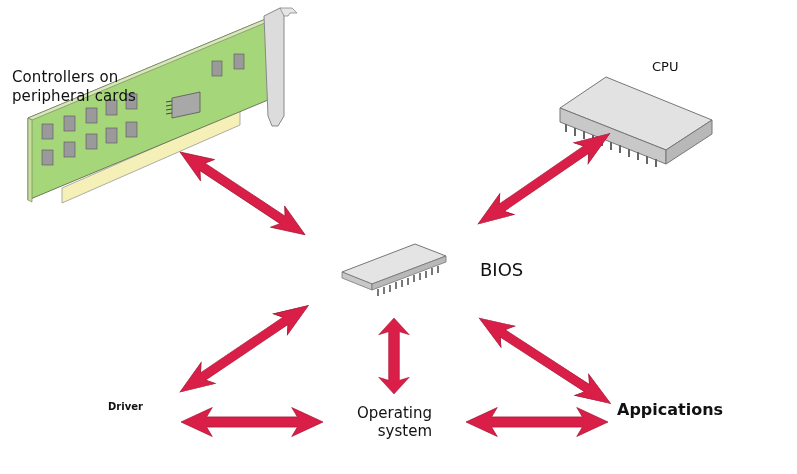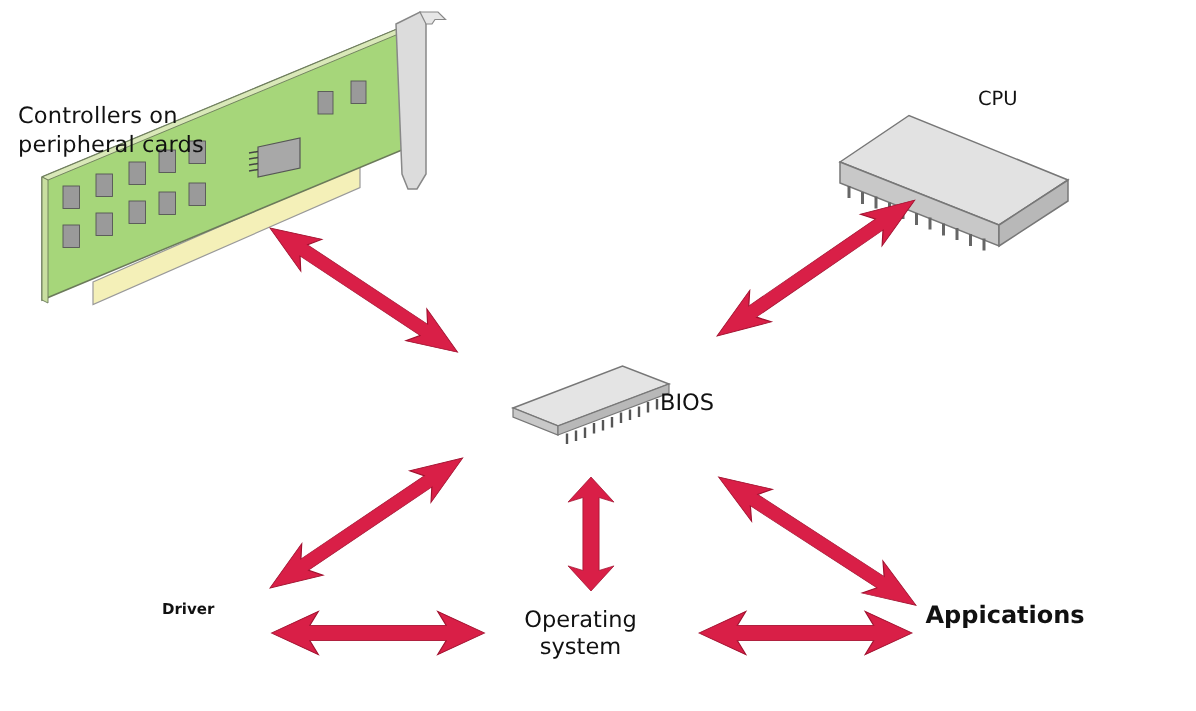--- a/index.html
+++ b/index.html
@@ -2,23 +2,23 @@
 <html><head>
 <meta charset="utf-8">
 <style>
   html, body { margin: 0; padding: 0; background: #ffffff; }
   body { width: 797px; height: 474px; position: relative; overflow: hidden;
          font-family: "DejaVu Sans", sans-serif; }
   svg { position: absolute; left: 0; top: 0; }
   .lbl { position: absolute; color: #111; font-family: "DejaVu Sans", sans-serif; }
   .lbl-card { left: 12px; top: 20px; font-size: 15px; line-height: 19px; font-weight: normal; letter-spacing: 0.1px; margin-top: 48px; }
   .lbl-cpu { left: 652px; top: 59px; font-size: 13px; }
-  .lbl-bios { left: 440px; top: 259px; font-size: 15px; }
+  .lbl-bios { left: 480px; top: 259px; font-size: 18px; }
   .lbl-driver { left: 108px; top: 401px; font-size: 10px; font-weight: bold; }
-  .lbl-os { left: 342px; top: 404px; font-size: 15px; line-height: 18px; text-align: center; width: 90px; }
+  .lbl-os { left: 342px; top: 404px; font-size: 15px; line-height: 18px; text-align: right; width: 90px; }
   .lbl-apps { left: 617px; top: 400px; font-size: 16px; font-weight: bold; }
 </style>
 </head>
 <body>
 
 <svg width="797" height="474" viewBox="0 0 797 474">
   <defs>
 
     <g id="dbl-arrow">
       <polygon points="0,0 22,-17 18,-6 82,-6 78,-17 100,0 78,17 82,6 18,6 22,17" fill="#d91f47" stroke="#a0102e" stroke-width="0.6"></polygon>

